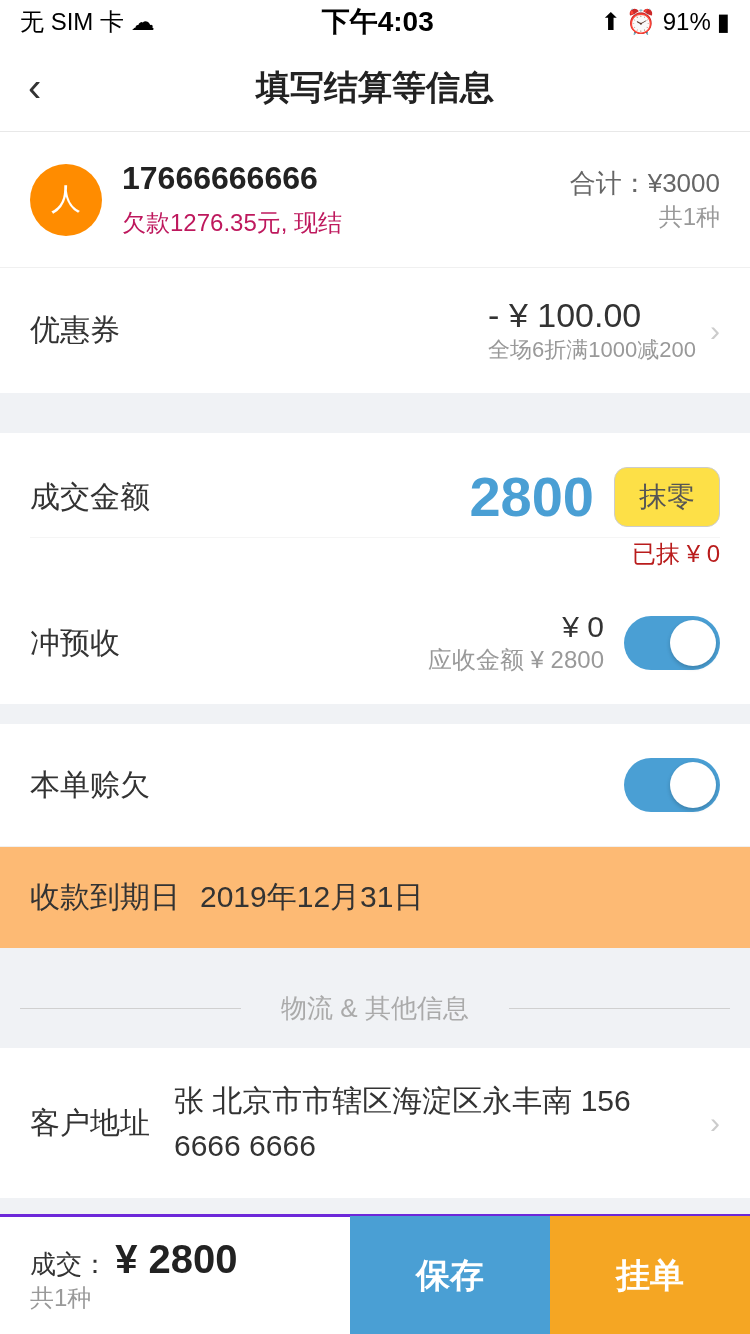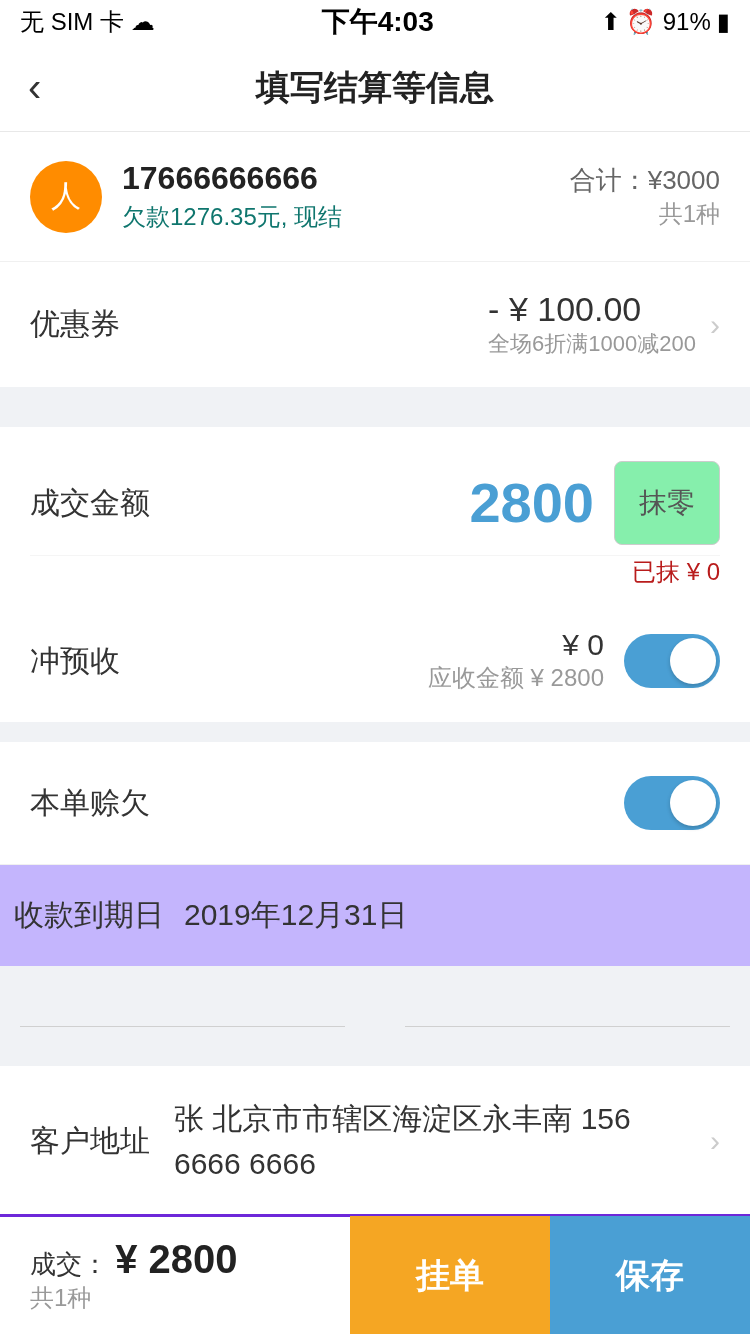--- a/index.html
+++ b/index.html
@@ -88,22 +88,22 @@
       color: #fff;
       font-size: 30px;
     }
     .customer-info .phone {
       font-size: 32px;
       font-weight: 600;
       color: #222;
     }
     .customer-info .sub {
       font-size: 24px;
-      color: #0f766e;
-      margin-top: 4px;
+      color: #be185d;
+      margin-top: 10px;
     }
     .customer-right {
       text-align: right;
     }
     .customer-right .total-label {
       font-size: 26px;
       color: #666;
     }
     .customer-right .total-count {
       font-size: 24px;
@@ -175,25 +175,25 @@
       gap: 20px;
     }
     .amount-value {
       font-size: 56px;
       font-weight: 600;
       color: #4a9fd4;
       line-height: 1;
     }
     .round-btn {
       border: 1px solid #ccc;
-      border-radius: 8px;
-      padding: 22px 24px;
+      border-radius: 13px;
+      padding: 10px 24px;
       font-size: 28px;
       color: #555;
-      background: #86efac;
+      background: #fde047;
       cursor: pointer;
     }
     .amount-sub {
       font-size: 24px;
       color: #b91c1c;
       text-align: right;
       padding-bottom: 12px;
     }
 
     
@@ -248,22 +248,22 @@
       align-items: center;
       justify-content: space-between;
       padding: 34px 30px;
       background: #fff;
     }
 
     
     .due-row {
       display: flex;
       align-items: flex-start;
-      padding: 30px 14px;
-      background: #c4b5fd;
+      padding: 30px 30px;
+      background: #fdba74;
       border-top: 1px solid #f0f0f0;
     }
     .due-label {
       font-size: 30px;
       color: #333;
       margin-right: 20px;
     }
     .due-date {
       font-size: 30px;
       color: #333;
@@ -443,20 +443,21 @@
 
   <div class="due-row">
     <span class="due-label">收款到期日</span>
     <span class="due-date">2019年12月31日</span>
   </div>
 
   <div class="separator"></div>
 
   <div class="logistics-divider">
     <div class="divider-line"></div>
+    <span class="divider-text">物流 &amp; 其他信息</span>
     <div class="divider-line"></div>
   </div>
 
   <div class="address-row">
     <span class="address-label">客户地址</span>
     <span class="address-value">张 北京市市辖区海淀区永丰南 156 6666 6666</span>
     <span class="chevron">›</span>
   </div>
 
   <div style="height:200px; background:#f0f2f5;"></div>
@@ -464,15 +465,15 @@
 </div>
 
 <div class="bottom-bar">
   <div class="bottom-info">
     <div class="deal-row">
       <span>成交：</span>
       <span class="deal-amount">¥ 2800</span>
     </div>
     <div class="deal-count">共1种</div>
   </div>
+  <div class="bottom-btn btn-save">保存</div>
   <div class="bottom-btn btn-pending">挂单</div>
-  <div class="bottom-btn btn-save">保存</div>
 </div>
 
 </body></html>

